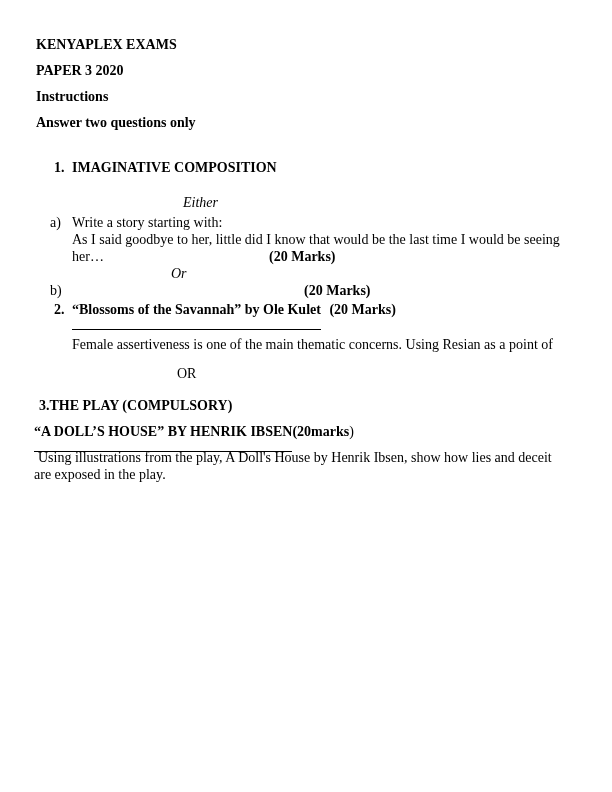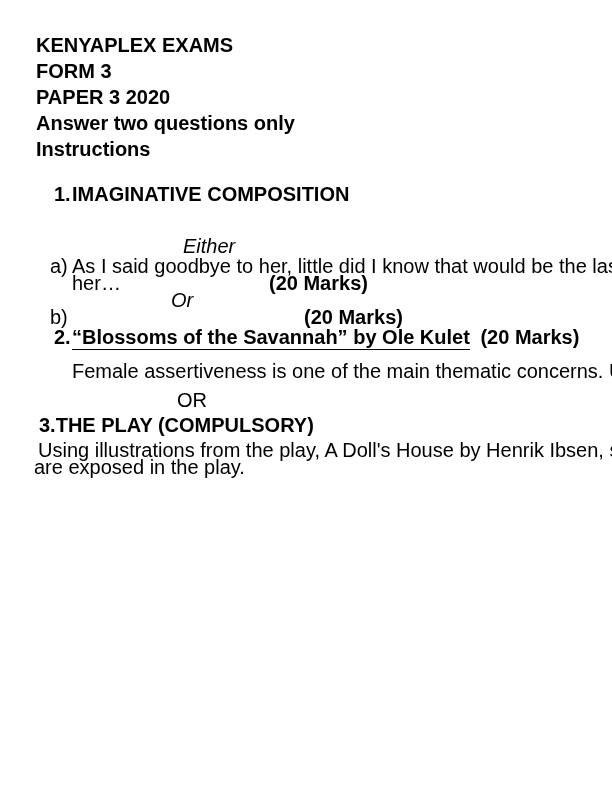--- a/index.html
+++ b/index.html
@@ -6,22 +6,22 @@
     margin: 0;
     padding: 0;
     background: #ffffff;
   }
   .page {
     position: relative;
     width: 612px;
     height: 792px;
     background: #ffffff;
     color: #000000;
-    font-family: Liberation Sans, sans-serif;
-    font-size: 20px;
+    font-family: Liberation Serif, serif;
+    font-size: 14px;
     overflow: hidden;
   }
   .content {
     padding: 32px 36px 0 36px;
   }
   .header-line {
     font-weight: bold;
     line-height: 26px;
     white-space: nowrap;
   }
@@ -33,21 +33,21 @@
     white-space: nowrap;
   }
   .qnum {
     position: absolute;
     left: 18px;
   }
   .italic-label {
     font-style: italic;
     line-height: 17px;
   }
-  .either { margin-top: 35px; margin-left: 147px; }
+  .either { margin-top: 17px; margin-left: 147px; }
   .orlabel { margin-left: 135px; }
   .hang {
     position: relative;
     padding-left: 36px;
     line-height: 17px;
   }
   .marker {
     position: absolute;
     left: 14px;
   }
@@ -64,34 +64,34 @@
   .q2-title { margin-top: 19px; }
   .bookline {
     margin-top: 18px;
     margin-left: 36px;
     font-weight: bold;
     line-height: 18px;
     white-space: nowrap;
   }
   .underlined {
     border-bottom: 1.5px solid #000000;
-    padding-bottom: 1px;
+    padding-bottom: 12px;
   }
   .bookline .marks { margin-left: 5px; }
   .taskpara {
     margin-top: 17px;
     margin-left: 36px;
   }
   .or-caps {
     margin-top: 12px;
     margin-left: 141px;
     line-height: 17px;
   }
   .q3-heading {
-    margin-top: 7px;
+    margin-top: 15px;
     margin-left: 3px;
     font-weight: bold;
     line-height: 18px;
     white-space: nowrap;
   }
   .q3-bookline {
     margin-top: 8px;
     margin-left: -2px;
     font-weight: bold;
     line-height: 18px;
@@ -105,36 +105,36 @@
   .q3-para .first { padding-left: 4px; }
 </style>
 </head>
 <body>
 
 <div class="page">
   <div class="content">
 
     <div>
       <div class="header-line">KENYAPLEX EXAMS</div>
-      <div class="header-line">FORM 3</div>
       <div class="header-line">PAPER 3 2020</div>
+      <div class="header-line">Instructions</div>
       <div class="header-line">Answer two questions only</div>
-      <div class="header-line">Instructions</div>
     </div>
 
     <section>
       <div class="qtitle q1-title">
         <span class="qnum">1.</span>
         <span>IMAGINATIVE COMPOSITION</span>
       </div>
 
       <div class="italic-label either">Either</div>
 
       <div class="hang item-a">
         <span class="marker">a)</span>
+        <div class="line">Write a story starting with:</div>
         <div class="line">As I said goodbye to her, little did I know that would be the last time I would be seeing</div>
         <div class="line posline">
           <span>her…</span>
           <span class="marks marks-a">(20 Marks)</span>
         </div>
       </div>
 
       <div class="italic-label orlabel">Or</div>
 
       <div class="hang">
@@ -158,20 +158,23 @@
       <div class="taskpara">
         <div class="line">Female assertiveness is one of the main thematic concerns. Using Resian as a point of</div>
       </div>
 
       <div class="or-caps">OR</div>
     </section>
 
     <section>
       <div class="q3-heading">3.THE PLAY (COMPULSORY)</div>
 
+      <div class="q3-bookline">
+        <span class="underlined">“A DOLL’S HOUSE” BY HENRIK IBSEN</span><span>(20marks</span><span class="q3-close-paren">)</span>
+      </div>
 
       <div class="q3-para">
         <div class="line first">Using illustrations from the play, A Doll's House by Henrik Ibsen, show how lies and deceit</div>
         <div class="line">are exposed in the play.</div>
       </div>
     </section>
 
   </div>
 </div>
 

